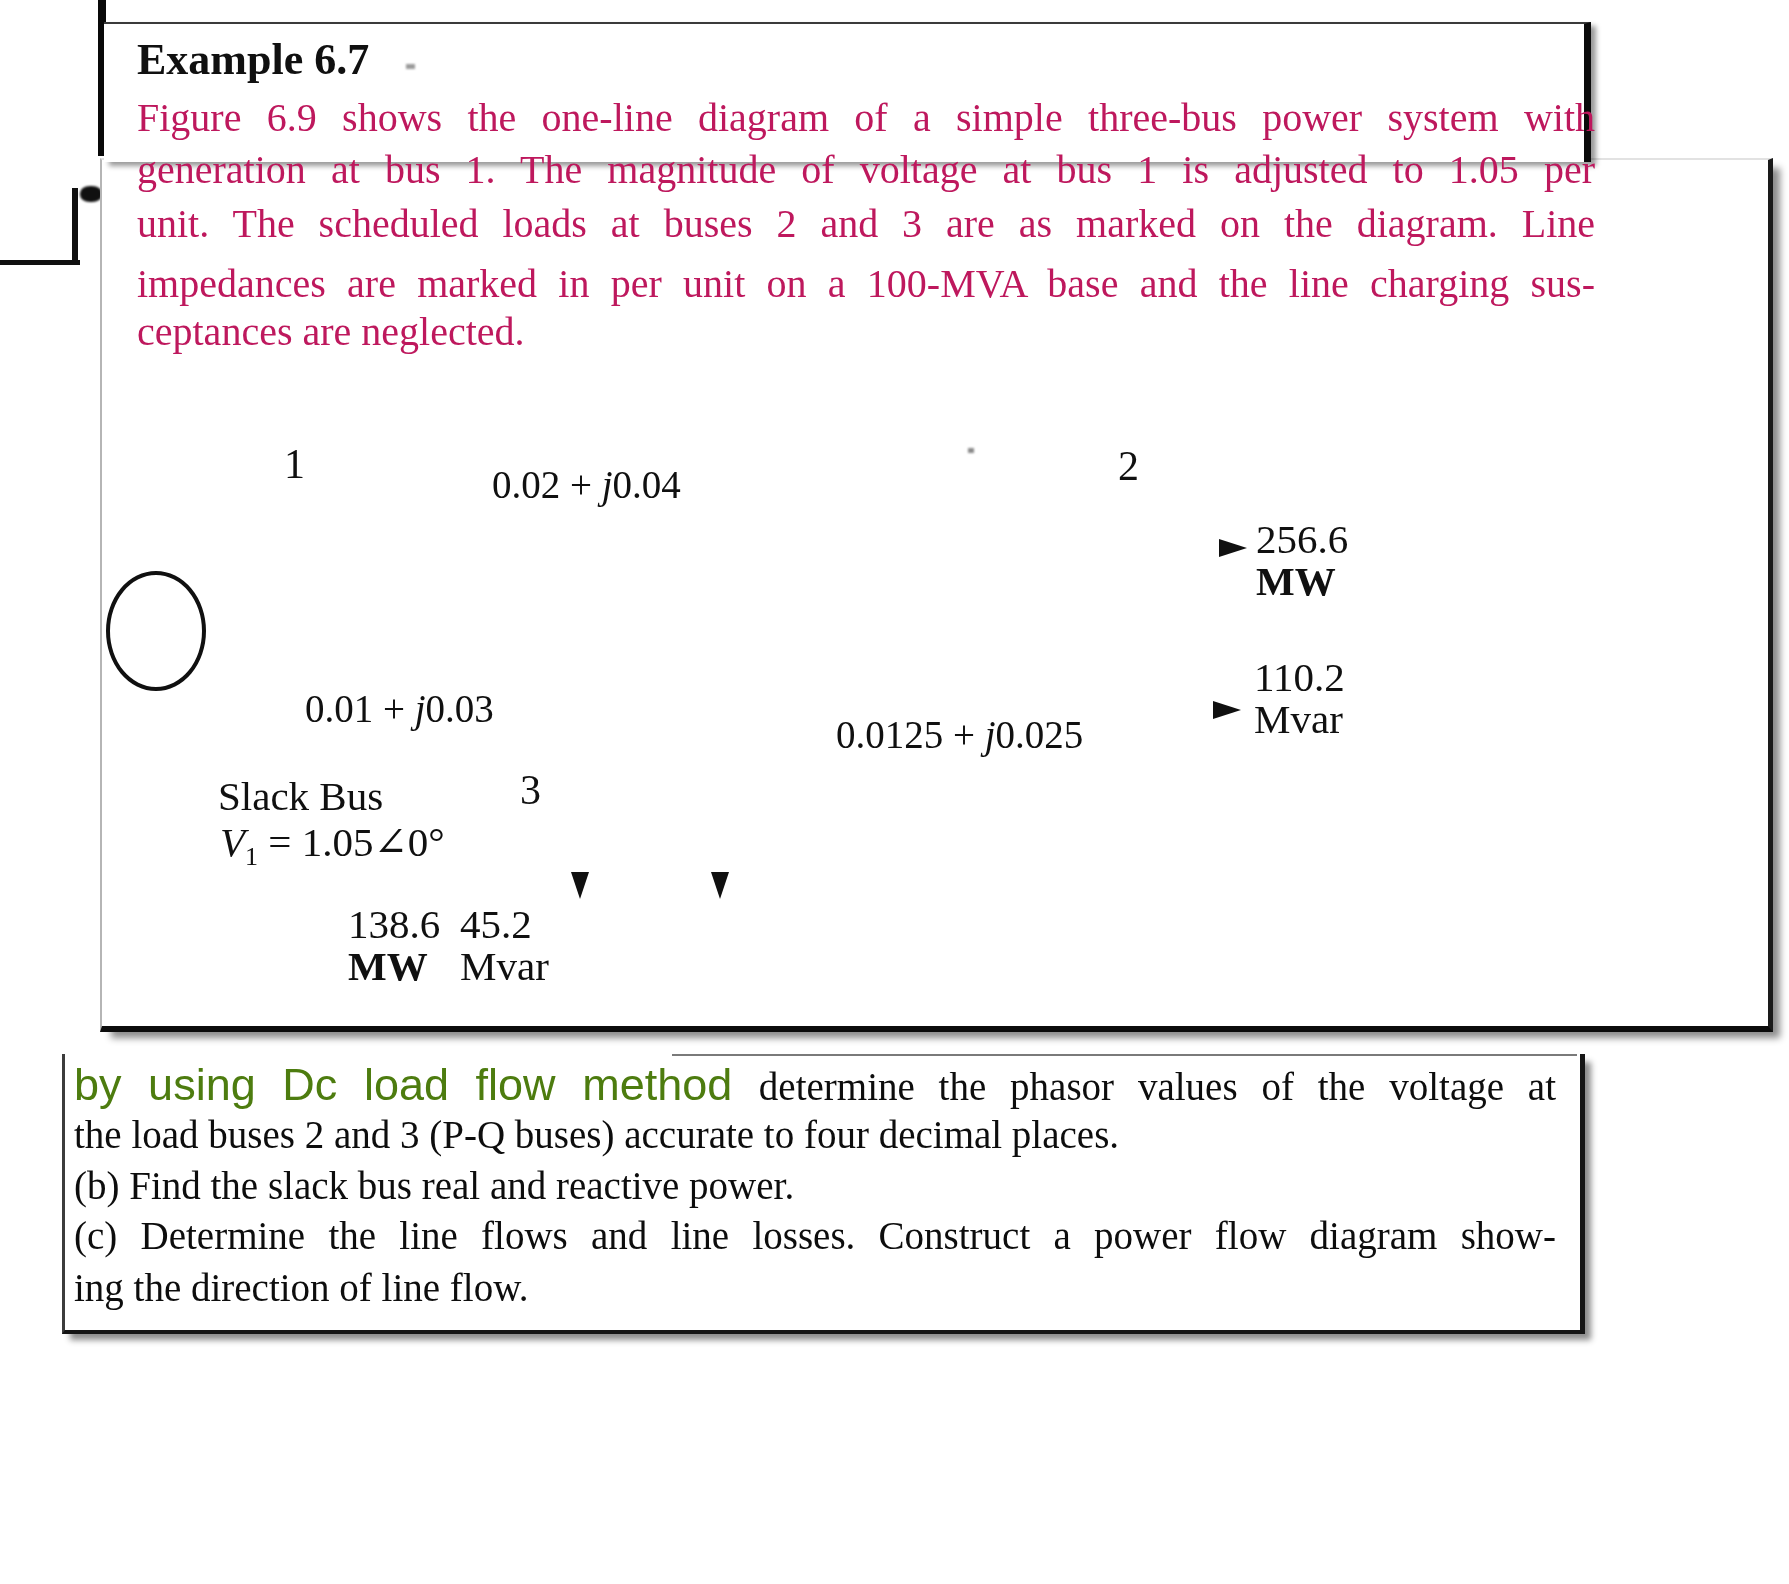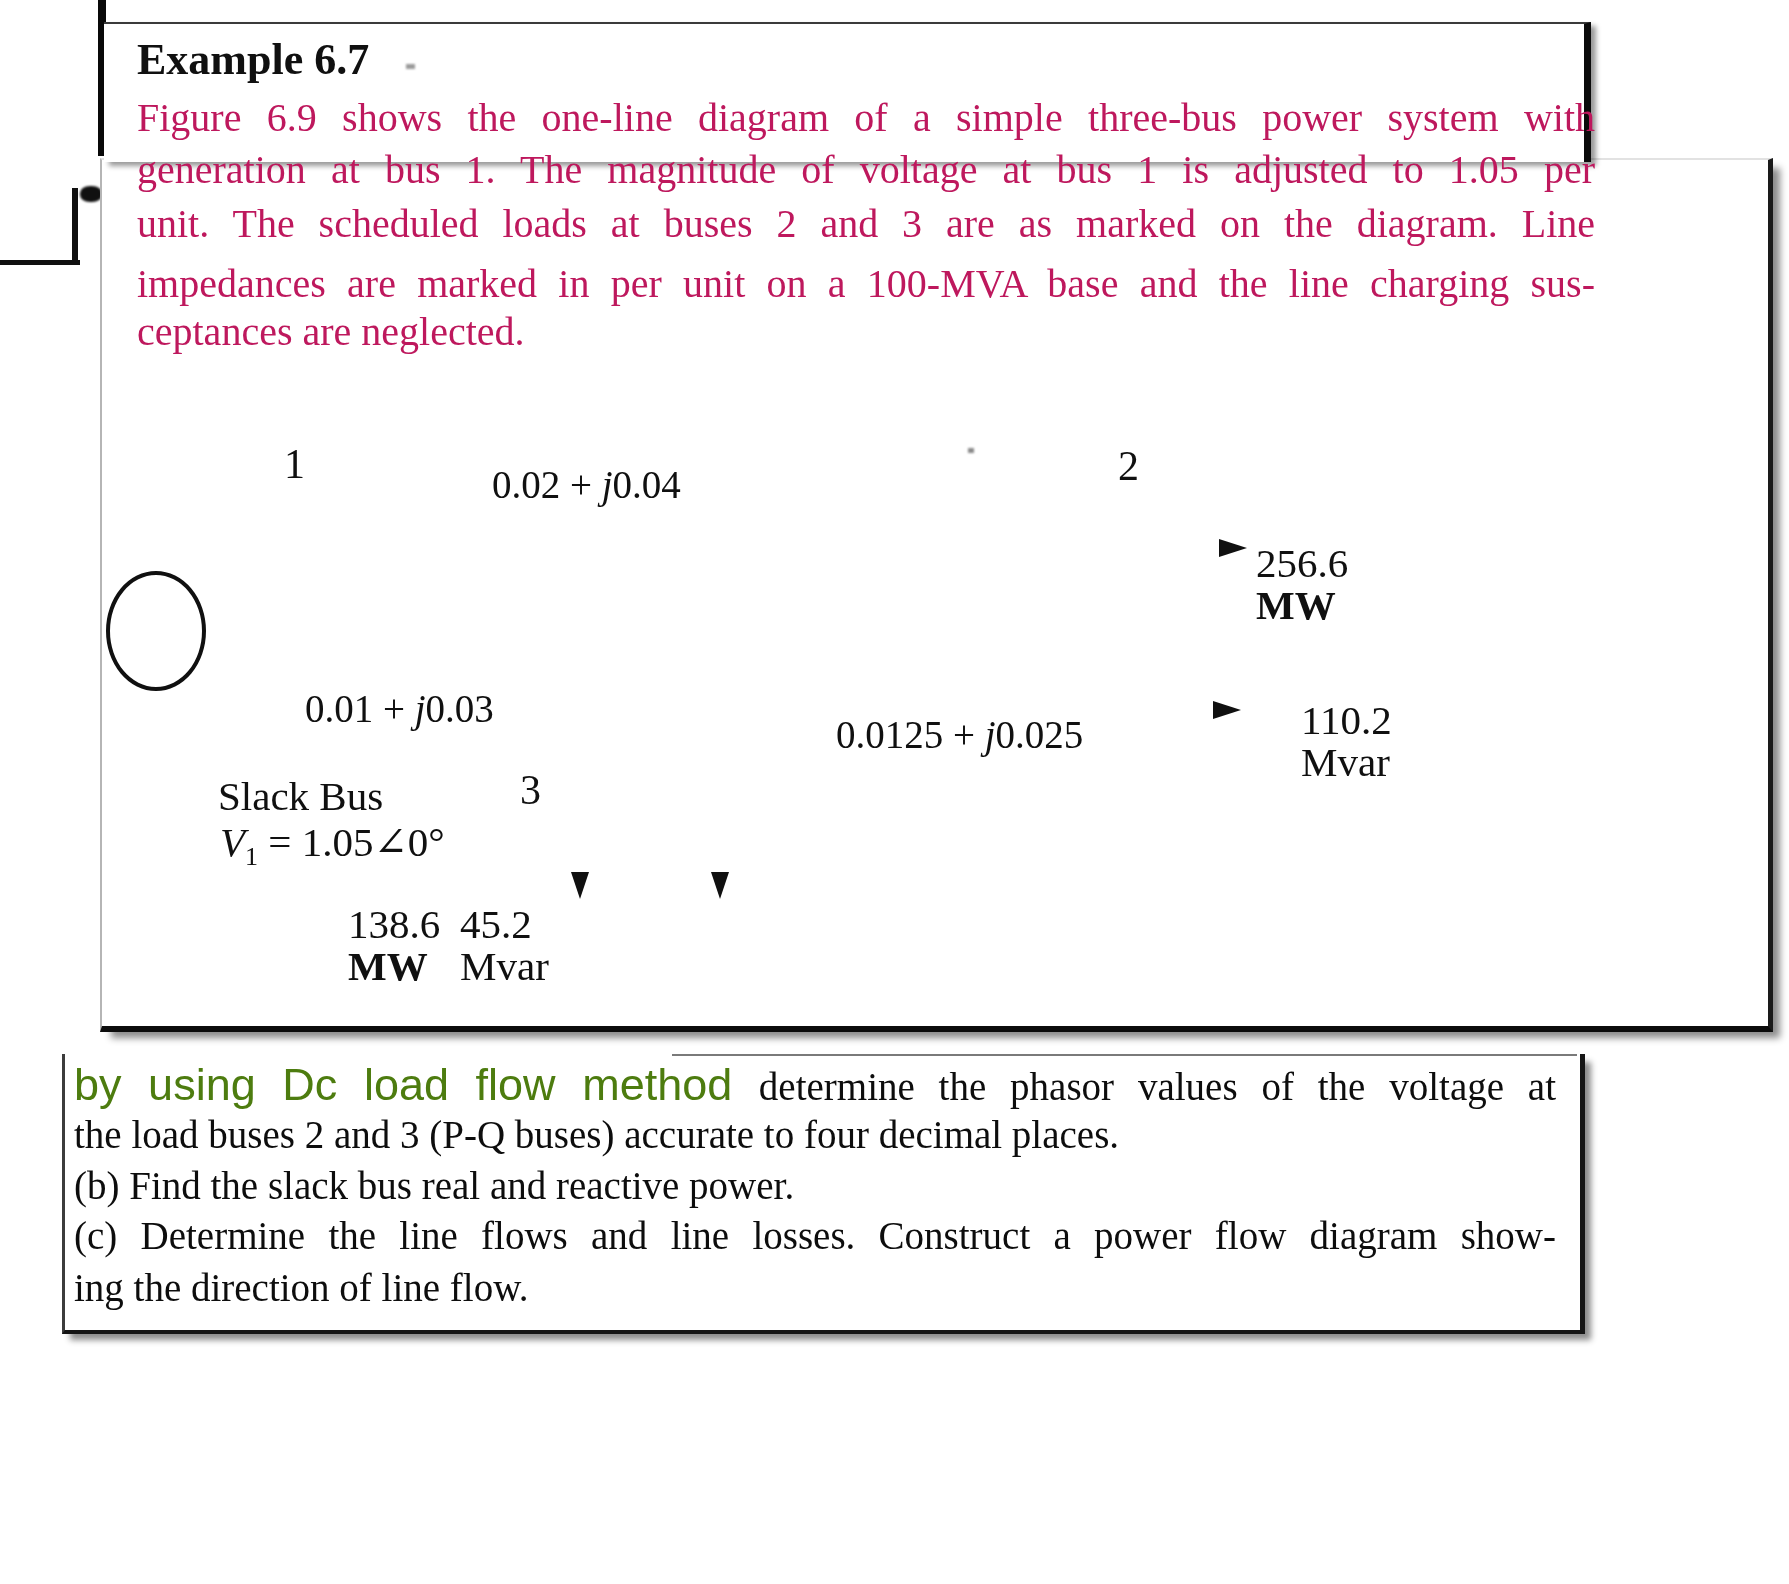--- a/index.html
+++ b/index.html
@@ -101,29 +101,29 @@
   <span>0.0125 + </span><span class="jit">j</span><span>0.025</span>
 </div>
 
 <div class="dlabel" style="left:218px;top:772px;font-size:41px;">Slack Bus</div>
 <div class="dlabel" style="left:220px;top:818px;font-size:41px;">
   <span class="jit">V</span><sub>1</sub><span> = 1.05∠0°</span>
 </div>
 
 <div class="ln" style="left:1138px;top:546px;width:84px;height:4px;"></div>
 <div class="arr-r" style="left:1219px;top:539px;"></div>
-<div class="loadlbl" style="left:1256px;top:518px;margin-top:24px;">
+<div class="loadlbl" style="left:1256px;top:518px;">
   <span>256.6</span>
   <span style="font-weight:bold;">MW</span>
 </div>
 
 <div class="ln" style="left:1138px;top:708px;width:78px;height:4px;"></div>
 <div class="ln" style="left:1184px;top:694px;width:3px;height:32px;"></div>
 <div class="arr-r" style="left:1213px;top:701px;"></div>
-<div class="loadlbl" style="left:1254px;top:699px;margin-left:47px;">
+<div class="loadlbl" style="left:1254px;top:656px;">
   <span>110.2</span>
   <span>Mvar</span>
 </div>
 
 <div class="ln" style="left:578px;top:796px;width:4px;height:78px;"></div>
 <div class="arr-d" style="left:571px;top:872px;"></div>
 <div class="loadlbl" style="left:348px;top:903px;">
   <span>138.6</span>
   <span style="font-weight:bold;">MW</span>
 </div>

